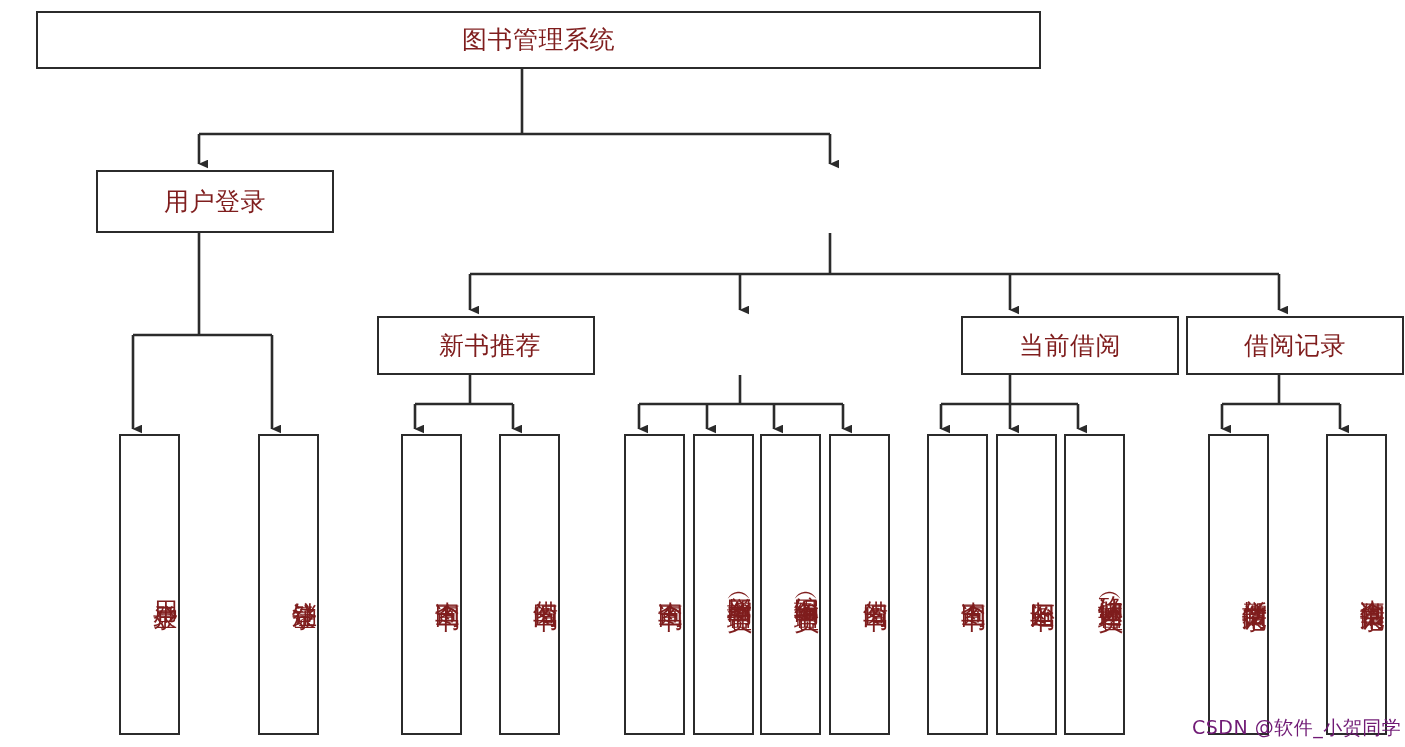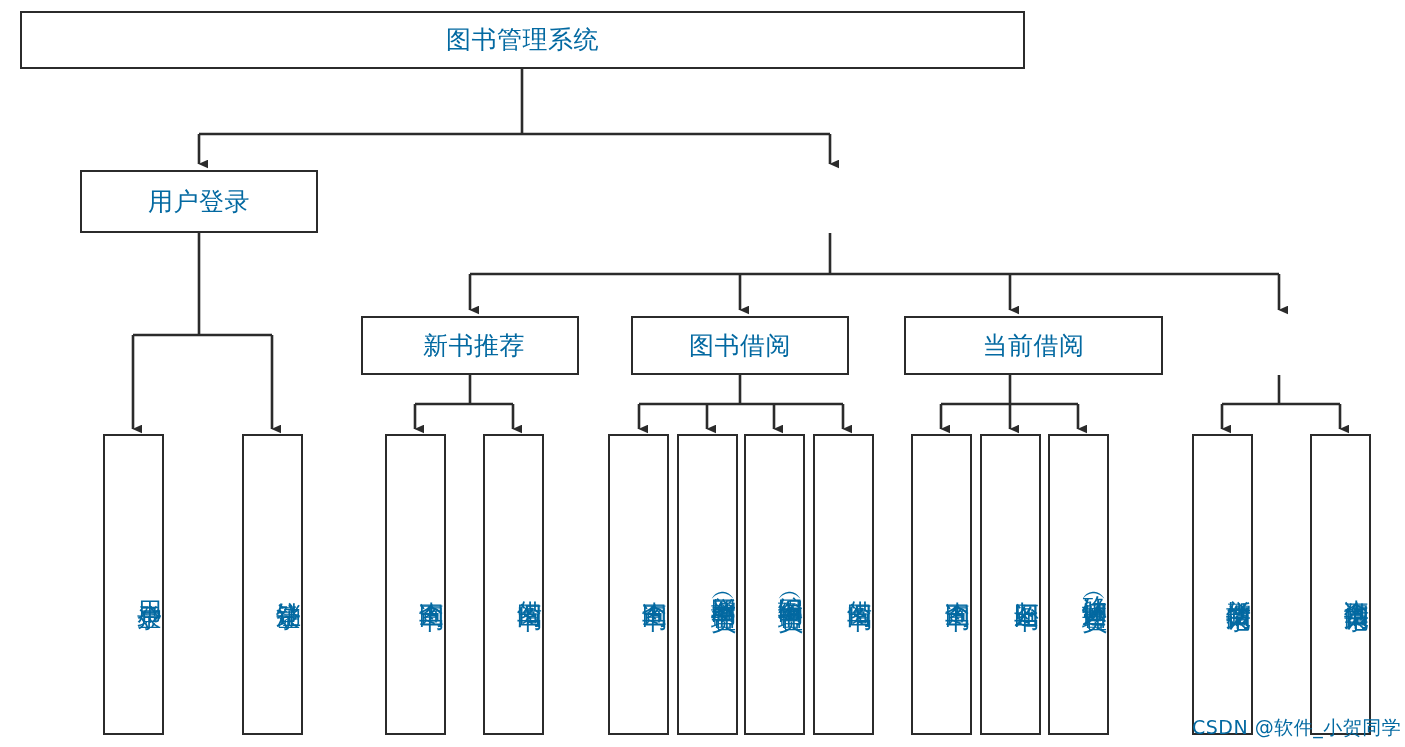--- a/index.html
+++ b/index.html
@@ -26,21 +26,22 @@
     pointer-events: none;
   }
   .node {
     position: absolute;
     box-sizing: border-box;
     background: #ffffff;
     border: 2.5px solid #2b2b2b;
     display: flex;
     align-items: center;
     justify-content: center;
-    color: #0369a1;
+    color: #7f1d1d;
+    margin-left: 16px;
   }
   .node.horiz {
     font-size: 25px;
     line-height: 1.2;
     letter-spacing: 0.5px;
   }
   .node.vert {
     writing-mode: vertical-rl;
     text-orientation: upright;
     font-size: 25px;
@@ -50,21 +51,21 @@
     padding-bottom: 4px;
     align-items: flex-start;
     justify-content: center;
   }
   .node.vert > span {
     display: block;
   }
   .watermark {
     position: absolute;
     font-size: 19px;
-    color: #0369a1;
+    color: #701a75;
     white-space: nowrap;
     letter-spacing: 0.5px;
   }
 </style>
 </head>
 <body>
 
 <div id="canvas">
 
   <svg class="wires" viewBox="0 0 1405 747" xmlns="http://www.w3.org/2000/svg">
@@ -121,25 +122,25 @@
     <span>图书管理系统</span>
   </div>
 
   <div class="node horiz" style="left:80px; top:170px; width:238px; height:63px;">
     <span>用户登录</span>
   </div>
 
   <div class="node horiz" style="left:361px; top:316px; width:218px; height:59px;padding-left:8px;">
     <span>新书推荐</span>
   </div>
-  <div class="node horiz" style="left:631px; top:316px; width:218px; height:59px;">
-    <span>图书借阅</span>
+  <div class="node horiz" style="left:945px; top:316px; width:218px; height:59px;">
+    <span>当前借阅</span>
   </div>
-  <div class="node horiz" style="left:904px; top:316px; width:259px; height:59px;">
-    <span>当前借阅</span>
+  <div class="node horiz" style="left:1170px; top:316px; width:218px; height:59px;">
+    <span>借阅记录</span>
   </div>
 
   <div class="node vert" style="left:103px; top:434px; width:61px; height:301px;">
     <span>用户登录</span>
   </div>
   <div class="node vert" style="left:242px; top:434px; width:61px; height:301px;">
     <span>注销登录</span>
   </div>
 
   <div class="node vert" style="left:385px; top:434px; width:61px; height:301px;">

